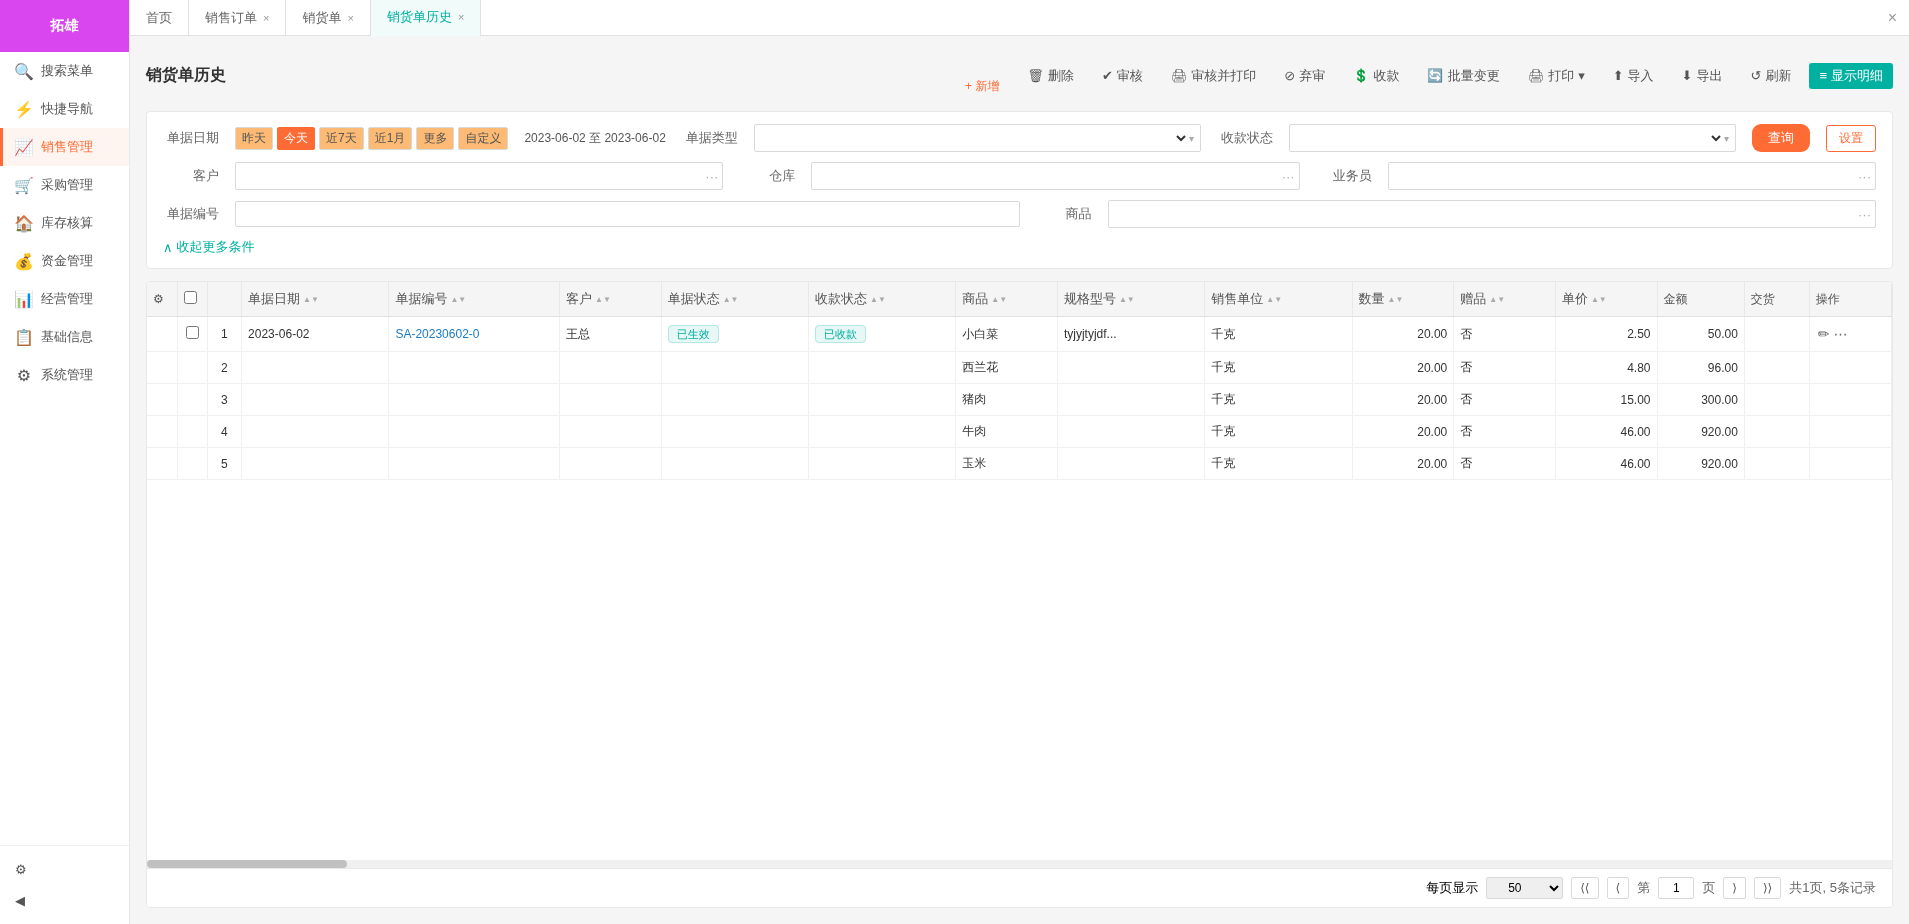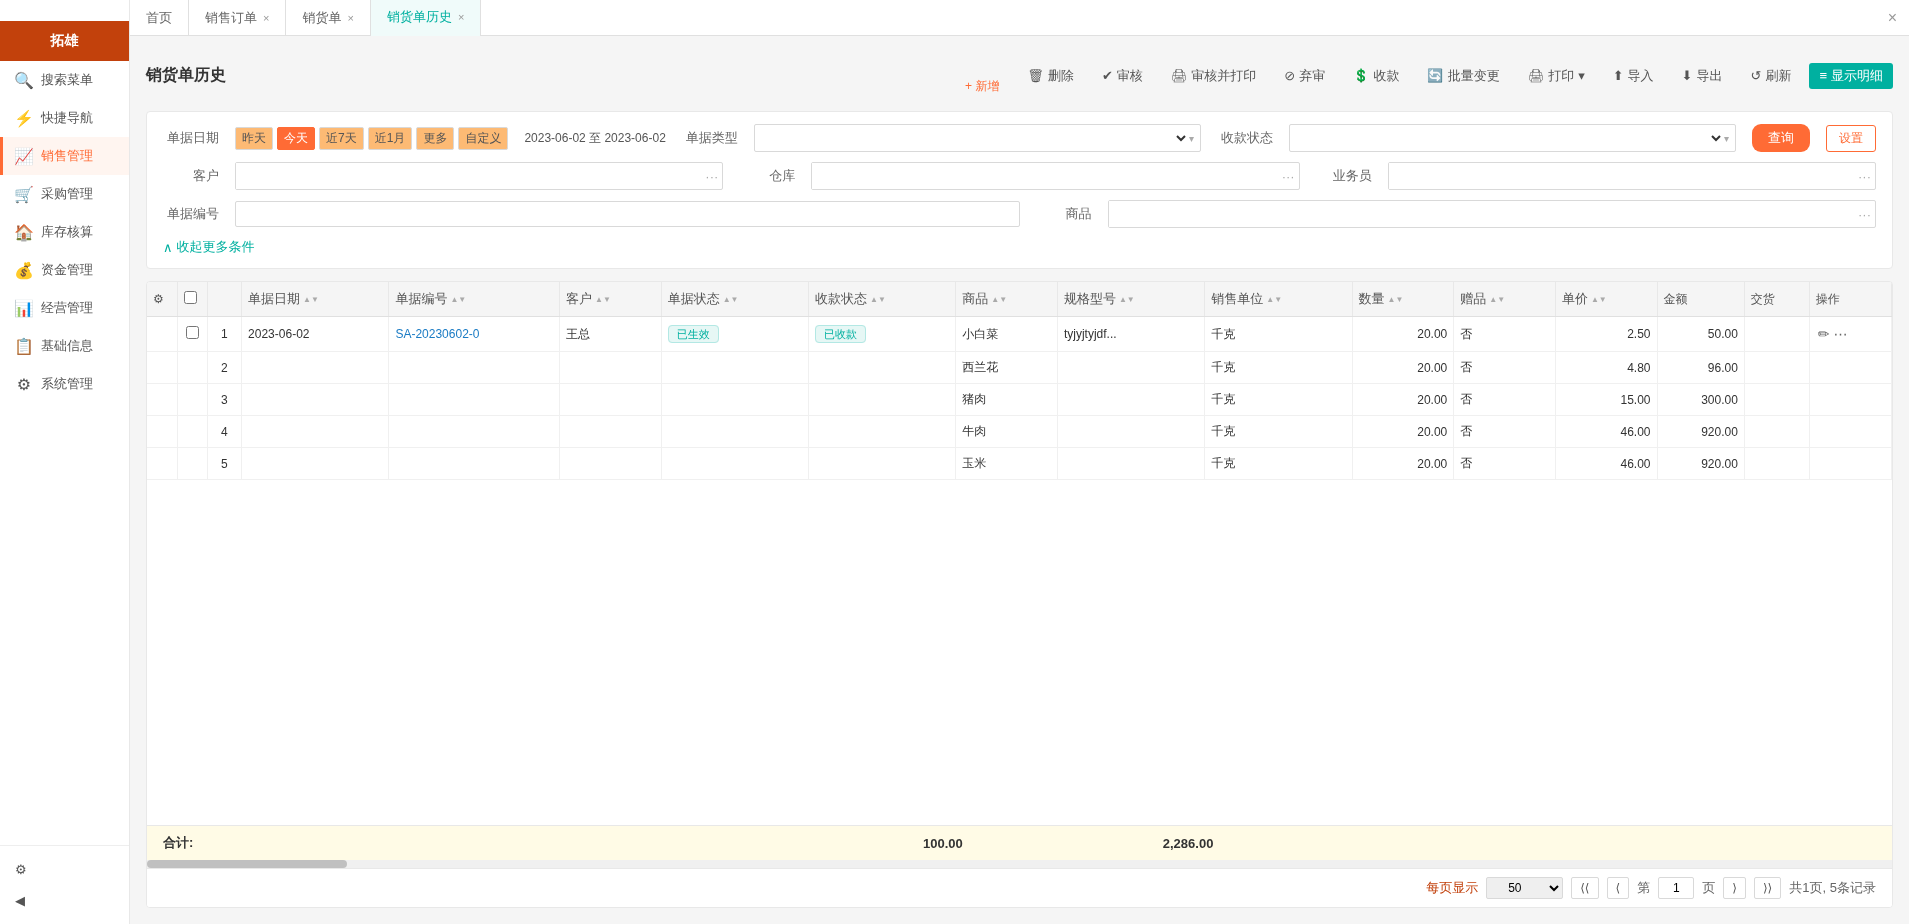--- a/index.html
+++ b/index.html
@@ -1,20 +1,20 @@
 <!DOCTYPE html>
 <html><head>
   <meta charset="utf-8">
   <style>
     * { box-sizing: border-box; margin: 0; padding: 0; font-family: 'Microsoft YaHei', Arial, sans-serif; font-size: 13px; }
     body { display: flex; height: 924px; overflow: hidden; background: #f5f5f5; }
 
     
     .sidebar { width: 130px; background: #fff; border-right: 1px solid #e8e8e8; display: flex; flex-direction: column; height: 100%; }
-    .sidebar-logo { height: 40px; background: #c2410c; display: flex; align-items: center; justify-content: center; color: #fff; font-size: 14px; font-weight: bold; margin-top: 21px; }
+    .sidebar-logo { height: 52px; background: #d946ef; display: flex; align-items: center; justify-content: center; color: #fff; font-size: 14px; font-weight: bold; }
     .sidebar-item { display: flex; align-items: center; padding: 10px 12px; cursor: pointer; color: #555; gap: 8px; border-left: 3px solid transparent; }
     .sidebar-item.active { color: #ff6b35; border-left-color: #ff6b35; background: #fff5f0; }
     .sidebar-item-icon { width: 18px; height: 18px; display: flex; align-items: center; justify-content: center; font-size: 16px; }
     .sidebar-bottom { margin-top: auto; border-top: 1px solid #eee; padding: 8px 0; }
     .sidebar-bottom .sidebar-item { padding: 8px 12px; }
 
     
     .main { flex: 1; display: flex; flex-direction: column; overflow: hidden; }
 
     
@@ -71,21 +71,21 @@
     .row-num { color: #999; text-align: center; }
 
     
     .total-row { background: #fffbe6; border-top: 1px solid #e8e8e8; padding: 8px 16px; display: flex; align-items: center; }
     .total-label { color: #333; font-weight: bold; min-width: 60px; }
     .total-values { display: flex; gap: 200px; margin-left: 700px; }
     .total-value { color: #333; font-weight: bold; }
 
     
     .pagination { display: flex; align-items: center; justify-content: flex-end; padding: 8px 16px; gap: 8px; background: #fff; border-top: 1px solid #e8e8e8; }
-    .page-size-label { color: #c2410c; }
+    .page-size-label { color: #000000; }
     .page-size-select { border: 1px solid #d9d9d9; border-radius: 2px; padding: 2px 17px; font-size: 12px; }
     .page-nav-btn { border: 1px solid #d9d9d9; background: #fff; color: #555; padding: 3px 8px; cursor: pointer; border-radius: 2px; font-size: 12px; }
     .page-nav-btn:disabled { color: #ccc; cursor: default; }
     .page-input { border: 1px solid #d9d9d9; border-radius: 2px; width: 36px; text-align: center; padding: 3px; font-size: 12px; }
     .page-info { color: #666; }
 
     .scrollbar-area { height: 8px; background: #f0f0f0; }
     .scrollbar-thumb { height: 8px; width: 200px; background: #c0c0c0; border-radius: 4px; }
 
     .close-btn { color: #999; margin-left: auto; padding: 0 12px; font-size: 16px; cursor: pointer; }
@@ -464,27 +464,20 @@
     <td>否</td>
     <td style="text-align:right">46.00</td>
     <td style="text-align:right">920.00</td>
     <td></td>
     <td></td>
   </tr>
             </tbody>
         </table>
       </div>
 
-      <div class="total-row">
-        <span class="total-label">合计:</span>
-        <div class="total-values">
-          <span class="total-value">100.00</span>
-          <span class="total-value">2,286.00</span>
-        </div>
-      </div>
 
       <div class="scrollbar-area">
         <div class="scrollbar-thumb"></div>
       </div>
 
       <div class="pagination">
         <span class="page-size-label">每页显示</span>
         <select class="page-size-select">
           <option value="50">50</option>
           <option value="100">100</option>

